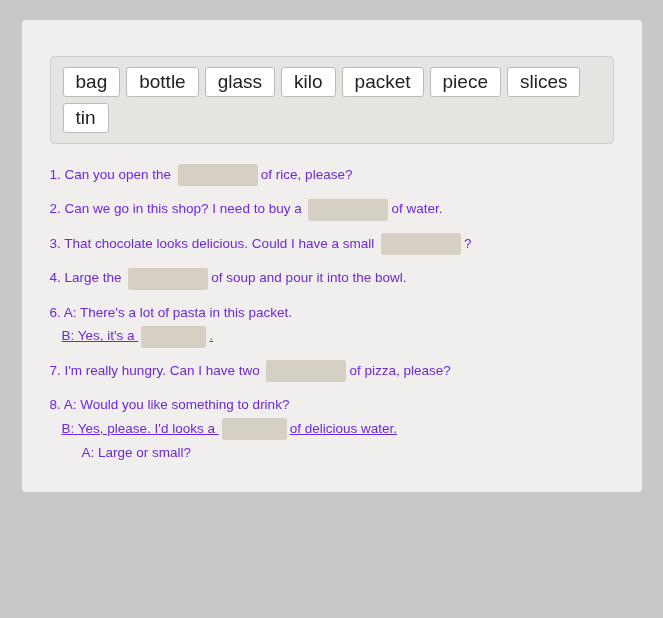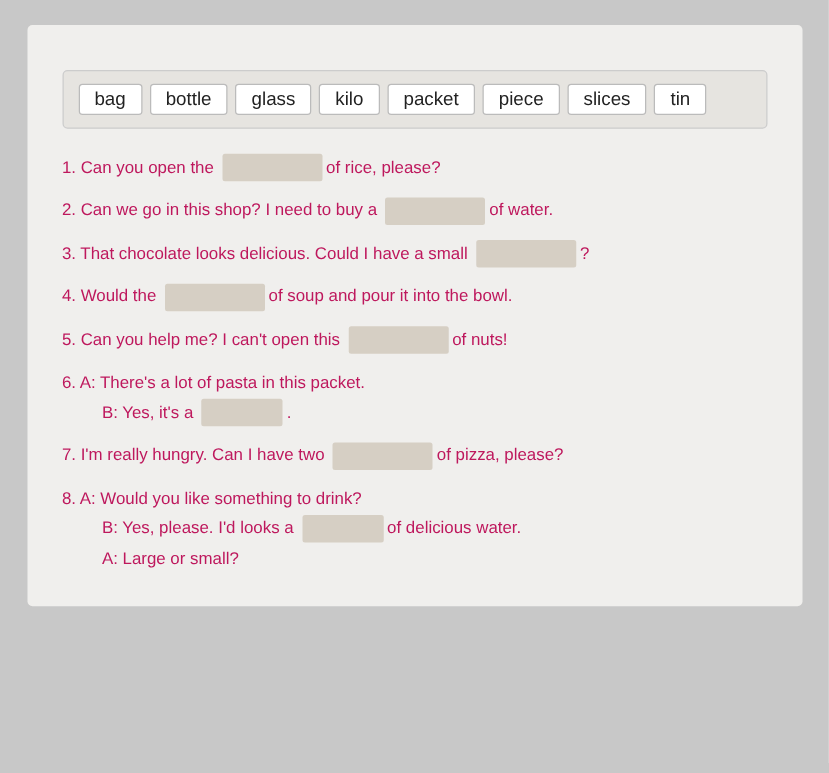--- a/index.html
+++ b/index.html
@@ -40,48 +40,49 @@
       border: 1px solid #ccc;
       border-radius: 4px;
       padding: 10px 12px;
       margin-bottom: 20px;
     }
     .word-chip {
       background: #fff;
       border: 1px solid #bbb;
       border-radius: 3px;
       padding: 3px 12px;
-      font-size: 15px;
+      font-size: 19px;
       color: #222;
     }
     .questions {
       display: flex;
       flex-direction: column;
       gap: 12px;
     }
     .question-row {
       font-size: 13.5px;
-      color: #be185d;
+      color: #6d28d9;
       line-height: 1.6;
     }
     .blank {
       display: inline-block;
       width: 80px;
       height: 22px;
       background: #d6cfc4;
       border-radius: 2px;
       vertical-align: middle;
       margin: 0 3px;
     }
     .blank-sm {
       width: 65px;
     }
     .dialog-b {
-      margin-left: 32px;
+      margin-left: 12px;
       margin-top: 2px;
+      text-decoration: underline;
     }
     .dialog-a {
       margin-left: 32px;
       margin-top: 2px;
     }
   </style>
 </head>
 <body>
 
 <div class="card">
@@ -105,24 +106,21 @@
   <div class="question-row">
         <div><span>1. </span><span>Can you open the </span><span class="blank"></span><span>of rice, please? </span></div>
       </div>
       <div class="question-row">
         <div><span>2. </span><span>Can we go in this shop? I need to buy a </span><span class="blank"></span><span>of water. </span></div>
       </div>
       <div class="question-row">
         <div><span>3. </span><span>That chocolate looks delicious. Could I have a small </span><span class="blank"></span><span>? </span></div>
       </div>
       <div class="question-row">
-        <div><span>4. </span><span>Would the </span><span class="blank"></span><span>of soup and pour it into the bowl. </span></div>
-      </div>
-      <div class="question-row">
-        <div><span>5. </span><span>Can you help me? I can't open this </span><span class="blank"></span><span>of nuts! </span></div>
+        <div><span>4. </span><span>Large the </span><span class="blank"></span><span>of soup and pour it into the bowl. </span></div>
       </div>
       <div class="question-row">
         <div><span>6.</span> A: There's a lot of pasta in this packet.</div>
         <div class="dialog-b"><span>B: Yes, it's a </span><span class="blank blank-sm"></span><span>. </span></div>
       </div>
       <div class="question-row">
         <div><span>7. </span><span>I'm really hungry. Can I have two </span><span class="blank"></span><span>of pizza, please? </span></div>
       </div>
       <div class="question-row">
         <div><span>8.</span> A: Would you like something to drink?</div>

